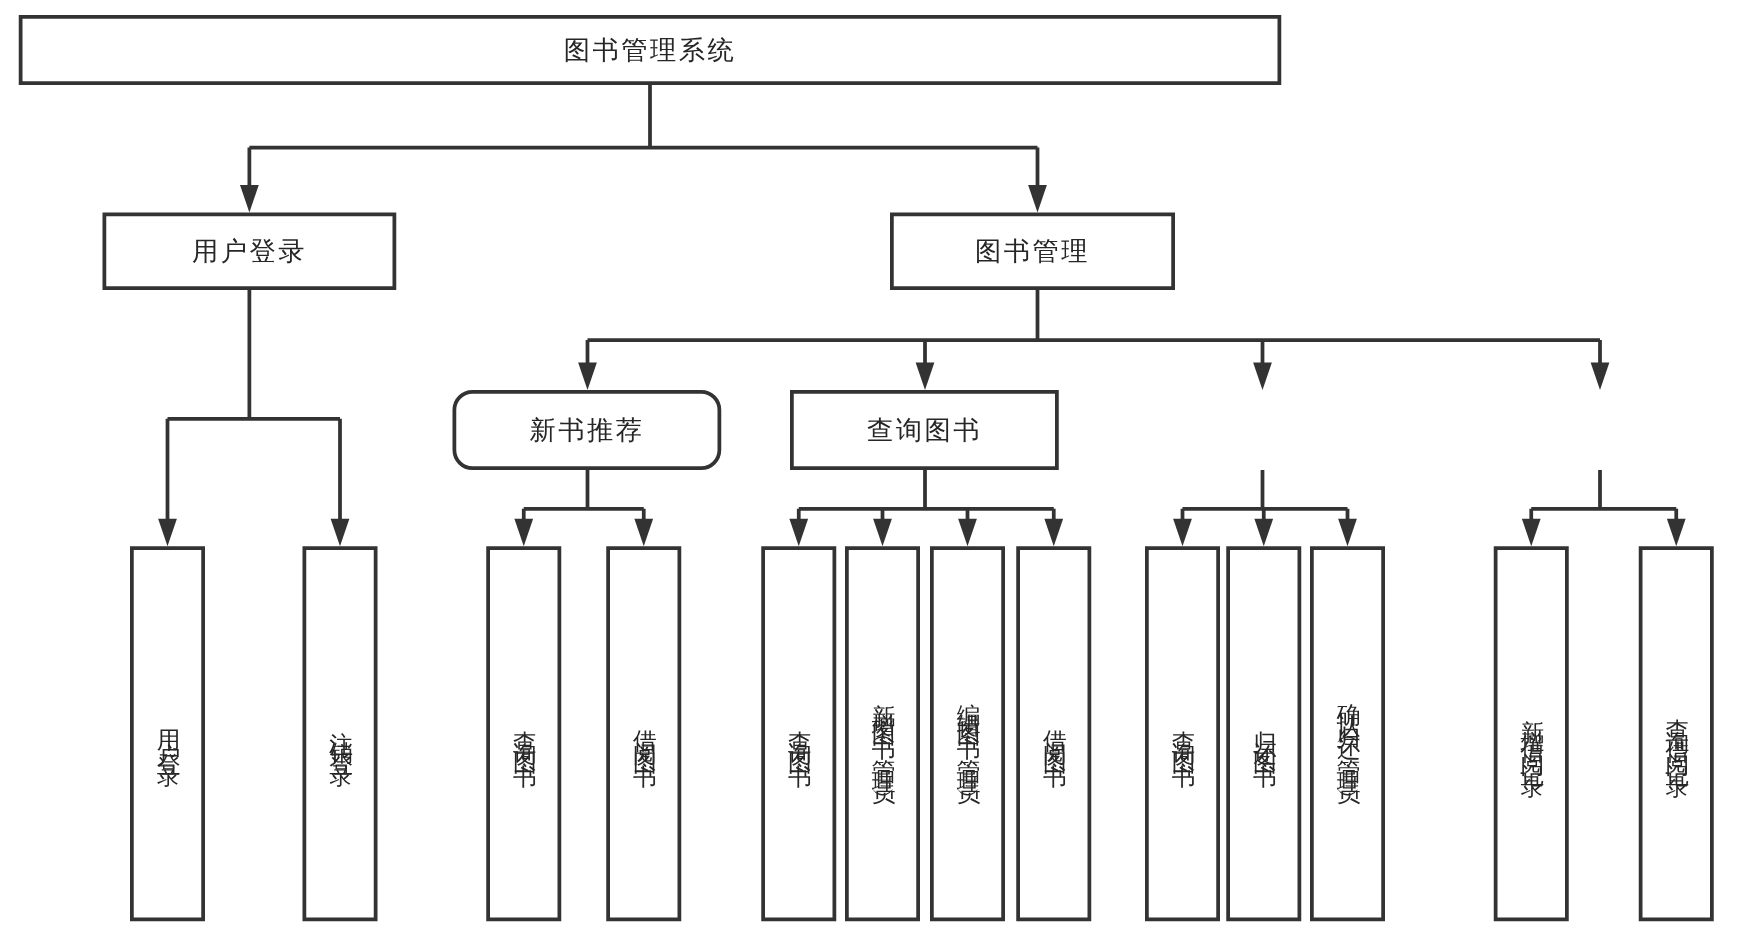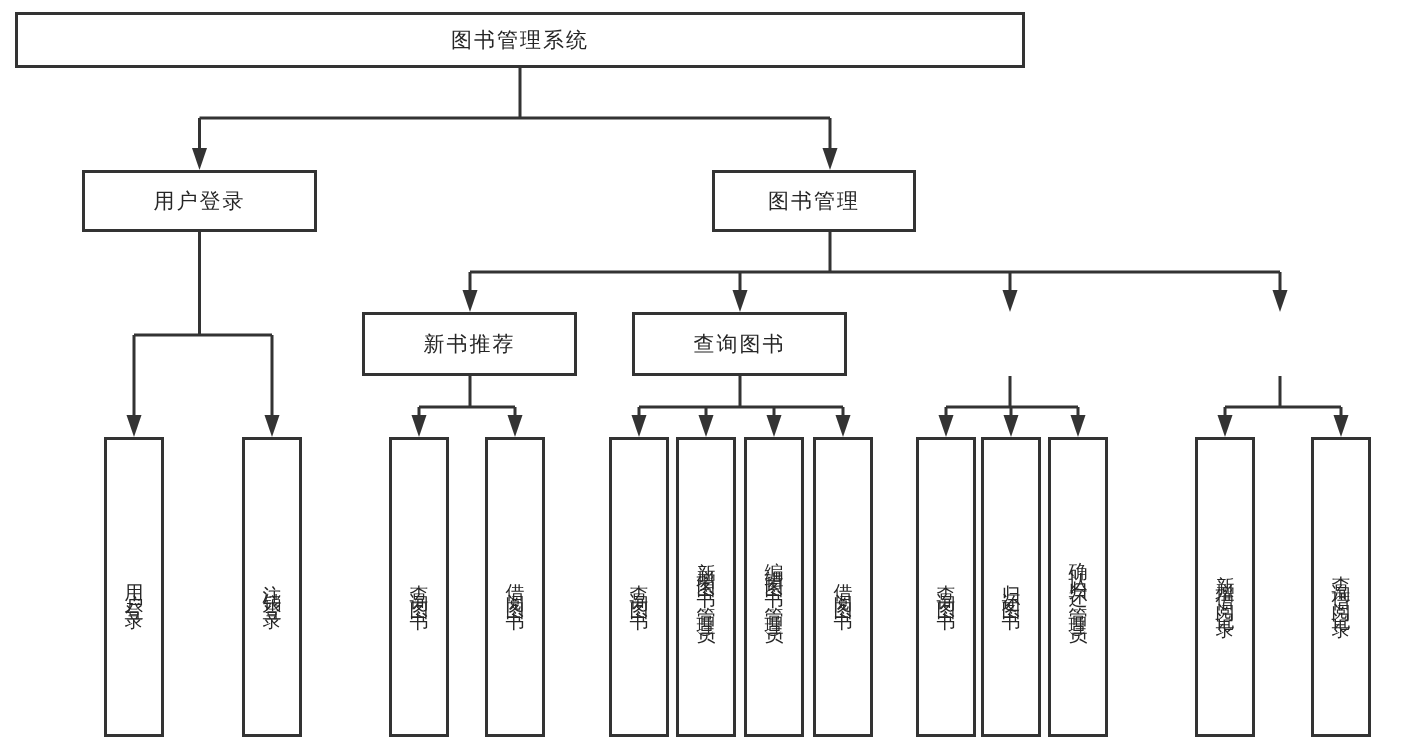--- a/index.html
+++ b/index.html
@@ -85,23 +85,23 @@
       <polygon points="1003.5,415 1018.5,415 1011,437"></polygon>
       <polygon points="1070.5,415 1085.5,415 1078,437"></polygon>
       <polygon points="1217.5,415 1232.5,415 1225,437"></polygon>
       <polygon points="1333.5,415 1348.5,415 1341,437"></polygon>
     </g>
   </svg>
 
   <div class="box root-box">图书管理系统</div>
 
   <div class="box l2-box" style="left:82px; width:235px;">用户登录</div>
-  <div class="box l2-box" style="left:712px; width:204px;">图书管理</div>
+  <div class="box l2-box" style="left:712px; width:228px;">图书管理</div>
 
-  <div class="box l3-box" style="left:362px; width:215px;">新书推荐</div>
+  <div class="box l3-box" style="left:362px; width:215px;border-radius:16px;">新书推荐</div>
   <div class="box l3-box" style="left:632px; width:215px;">查询图书</div>
 
   <div class="box vbox" style="left:104px;">用户登录</div>
   <div class="box vbox" style="left:242px;">注销登录</div>
 
   <div class="box vbox" style="left:389px;">查询图书</div>
   <div class="box vbox" style="left:485px;">借阅图书</div>
 
   <div class="box vbox" style="left:609px;">查询图书</div>
   <div class="box vbox" style="left:676px;">新增图书（管理员）</div>

